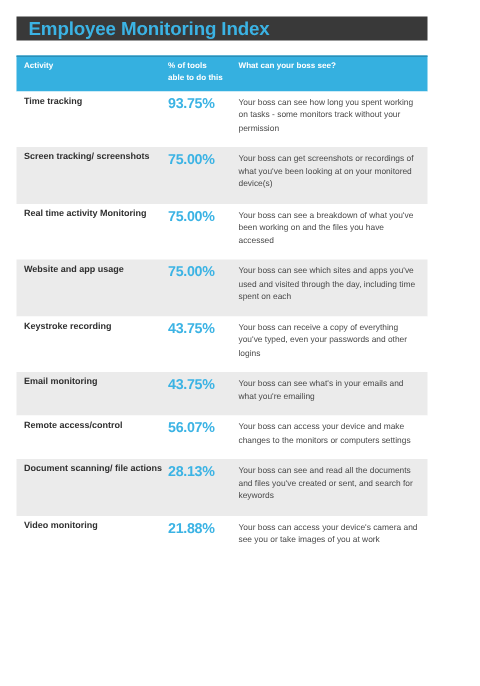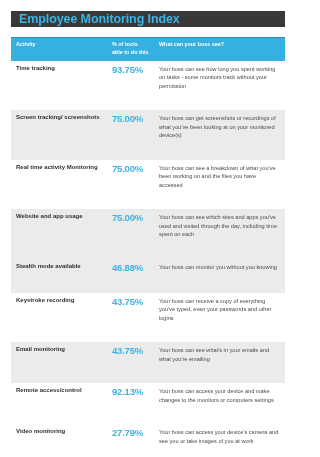--- a/index.html
+++ b/index.html
@@ -66,21 +66,21 @@
     box-sizing: border-box;
   }
   .col-activity { width: 101px; padding-left: 5px; }
   .col-pct      { width: 47px; }
   .col-desc     { width: 126px; padding-right: 4px; }
 
   .row {
     display: flex;
     align-items: flex-start;
     box-sizing: border-box;
-    padding: 4px 0 20px 0;
+    padding: 4px 0 8px 0;
     min-height: 26px;
   }
   .row.alt { background: #ebebeb; }
   .row.plain { background: #ffffff; }
 
   .cell-activity {
     width: 101px;
     padding-left: 5px;
     font-size: 6px;
     font-weight: bold;
@@ -140,42 +140,42 @@
         <div class="row plain">
           <div class="cell-activity">Real time activity Monitoring</div>
           <div class="cell-pct">75.00%</div>
           <div class="cell-desc">Your boss can see a breakdown of what you've been working on and the files you have accessed</div>
         </div>
         <div class="row alt">
           <div class="cell-activity">Website and app usage</div>
           <div class="cell-pct">75.00%</div>
           <div class="cell-desc">Your boss can see which sites and apps you've used and visited through the day, including time spent on each</div>
         </div>
-        <div class="row alt">
-          <div class="cell-activity">Stealth mode available</div>
-          <div class="cell-pct">46.88%</div>
-          <div class="cell-desc">Your boss can monitor you without you knowing</div>
-        </div>
         <div class="row plain">
           <div class="cell-activity">Keystroke recording</div>
           <div class="cell-pct">43.75%</div>
           <div class="cell-desc">Your boss can receive a copy of everything you've typed, even your passwords and other logins</div>
         </div>
         <div class="row alt">
           <div class="cell-activity">Email monitoring</div>
           <div class="cell-pct">43.75%</div>
           <div class="cell-desc">Your boss can see what's in your emails and what you're emailing</div>
         </div>
         <div class="row plain">
           <div class="cell-activity">Remote access/control</div>
-          <div class="cell-pct">92.13%</div>
+          <div class="cell-pct">56.07%</div>
           <div class="cell-desc">Your boss can access your device and make changes to the monitors or computers settings</div>
+        </div>
+        <div class="row alt">
+          <div class="cell-activity">Document scanning/ file actions</div>
+          <div class="cell-pct">28.13%</div>
+          <div class="cell-desc">Your boss can see and read all the documents and files you've created or sent, and search for keywords</div>
         </div>
         <div class="row plain">
           <div class="cell-activity">Video monitoring</div>
-          <div class="cell-pct">27.79%</div>
+          <div class="cell-pct">21.88%</div>
           <div class="cell-desc">Your boss can access your device's camera and see you or take images of you at work</div>
         </div>
       </div>
 
   </div>
 
 </div>
 
 </body></html>

